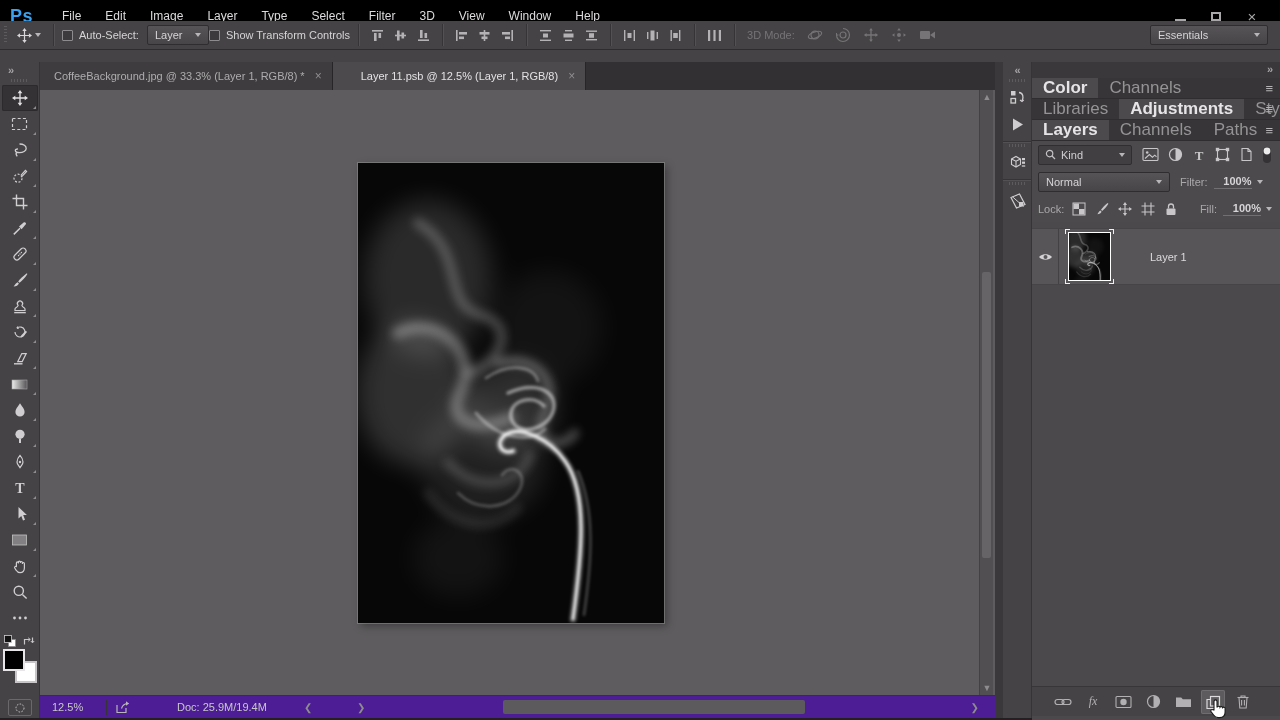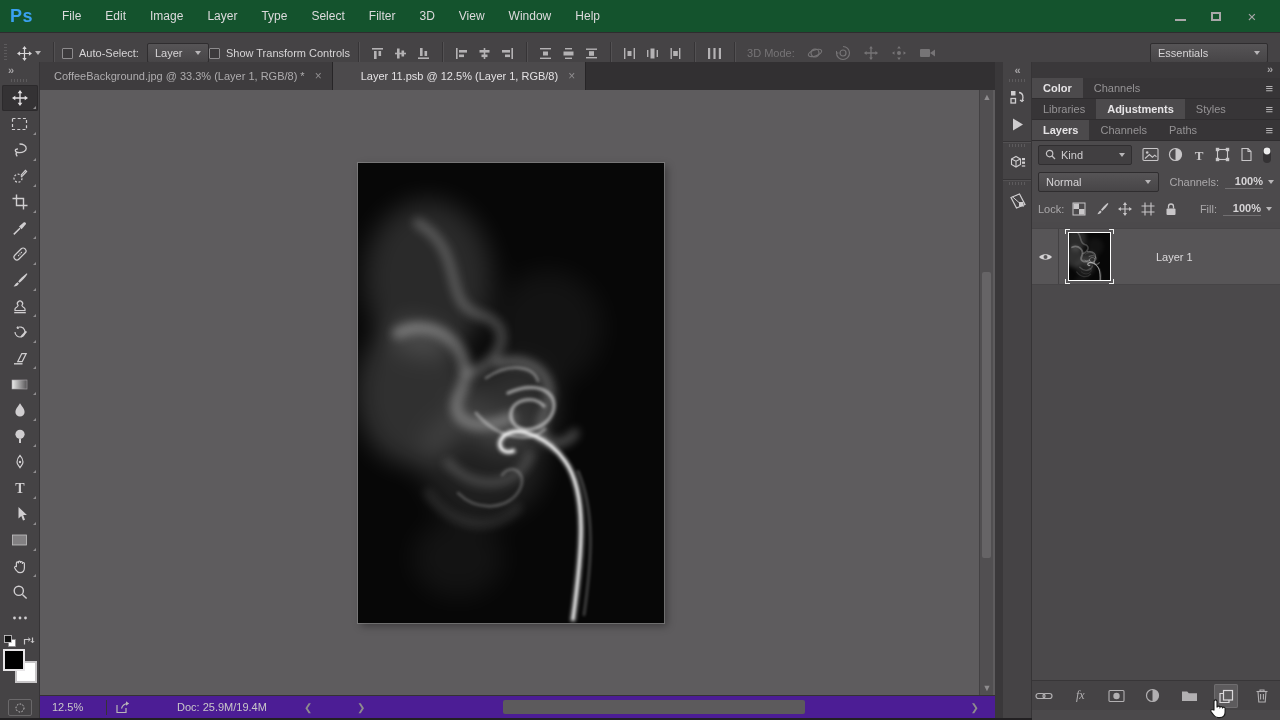--- a/index.html
+++ b/index.html
@@ -2,31 +2,31 @@
 <html><head>
 <meta charset="utf-8">
 <style>
   * { margin:0; padding:0; box-sizing:border-box; }
   html,body { width:1280px; height:720px; overflow:hidden; background:#2a282a;
     font-family:"Liberation Sans","DejaVu Sans",sans-serif; }
   .app { position:relative; width:1280px; height:720px; background:#454345; }
 
   
   .menubar { position:absolute; left:0; top:0; width:1280px; height:33px;
-    background:#14532d; display:flex; align-items:center; border-bottom:1px solid #2e2c2e; }
+    background:#000000; display:flex; align-items:center; border-bottom:1px solid #2e2c2e; }
   .ps-logo { margin-left:10px; width:34px; font-size:18px; font-weight:bold; color:#3aa0f0; letter-spacing:0.5px; }
   .menu-items { display:flex; align-items:center; margin-left:6px; }
   .menu-item { color:#dddbdd; font-size:12px; padding:7px 12px; cursor:default; }
   .win-controls { position:absolute; right:14px; top:0; height:33px; display:flex; align-items:center; gap:8px; }
   .win-btn { width:28px; height:22px; display:flex; align-items:center; justify-content:center; color:#a9a7a9; font-size:13px; }
   .win-max-glyph { width:10px; height:9px; border:2px solid #a9a7a9; }
   .win-min-glyph { width:11px; height:2px; background:#a9a7a9; margin-top:6px; }
 
   
-  .optionsbar { position:absolute; left:0; top:39px; width:1280px; height:29px;
+  .optionsbar { position:absolute; left:0; top:21px; width:1280px; height:29px;
     background:#454345; border-bottom:1px solid #2e2c2e; display:flex; align-items:center; }
   .grip-v { width:3px; height:18px; margin:0 6px 0 4px;
     background-image:repeating-linear-gradient(#5d5b5d 0 1px, transparent 1px 3px); }
   .opt-sep { width:1px; height:22px; background:#363436; margin:0 8px; box-shadow:1px 0 0 #535153; }
   .tool-chip { display:flex; align-items:center; gap:3px; padding:0 4px; }
   .chev { width:0; height:0; border-left:3.5px solid transparent; border-right:3.5px solid transparent;
     border-top:4px solid #b8b6b8; display:inline-block; }
   .checkbox { width:11px; height:11px; border:1px solid #8d8b8d; background:#3c3a3c; border-radius:1px; margin-right:6px; }
   .opt-label { font-size:11px; color:#d6d4d6; white-space:nowrap; }
   .dd { height:20px; background:linear-gradient(#565456,#474547); border:1px solid #2f2d2f; border-radius:2px;
@@ -96,21 +96,21 @@
   .strip-top { height:15px; display:flex; align-items:center; justify-content:center; }
   .strip-grip { width:16px; height:3px; margin:2px auto;
     background-image:repeating-linear-gradient(90deg,#5d5b5d 0 1px, transparent 1px 3px); }
   .strip-btn { width:29px; height:27px; display:flex; align-items:center; justify-content:center; }
   .strip-div { height:1px; background:#363436; margin:3px 0 2px; box-shadow:0 1px 0 #535153; }
 
   .dock { position:absolute; left:1032px; top:62px; width:248px; height:656px; background:#4c4a4c; }
   .dock-topbar { height:16px; background:#3a383a; position:relative; }
   .dock-topbar .dbl-chev { position:absolute; right:8px; top:1px; }
   .ptab-row { height:21px; background:#373537; display:flex; align-items:stretch; position:relative; border-bottom:1px solid #2f2d2f; }
-  .ptab { display:flex; align-items:center; padding:0 11px; font-size:11px; color:#959395; cursor:default; }
+  .ptab { display:flex; align-items:center; padding:0 11px; font-size:17px; color:#959395; cursor:default; }
   .ptab.active { background:#4c4a4c; color:#e6e4e6; font-weight:bold; }
   .pmenu { position:absolute; right:7px; top:0; bottom:0; display:flex; align-items:center; color:#b5b3b5; font-size:13px; }
 
   .lp-row { height:27px; display:flex; align-items:center; padding:0 6px; }
   .kind-dd { width:94px; height:20px; background:#413f41; border:1px solid #302e30; border-radius:2px;
     display:flex; align-items:center; padding:0 6px; gap:5px; font-size:11px; color:#d0ced0; }
   .kind-dd .chev { margin-left:auto; }
   .filter-icons { display:flex; align-items:center; gap:9px; margin-left:10px; }
   .lp-label { font-size:11px; color:#aaa8aa; }
   .blend-dd { width:132px; height:20px; }
@@ -123,24 +123,24 @@
   .layer-row { position:absolute; left:0; top:6px; width:248px; height:57px; background:#575557;
     border-top:1px solid #464446; border-bottom:1px solid #464446; display:flex; align-items:center; }
   .eye-cell { width:27px; height:100%; border-right:1px solid #434143; display:flex; align-items:center; justify-content:center; }
   .thumb-wrap { position:relative; margin-left:9px; width:43px; height:49px; }
   .layer-thumb { width:43px; height:49px; border:1px solid #fff; background:#000; display:block; }
   .tick { position:absolute; width:5px; height:5px; border:0 solid #f0f0f0; }
   .tick.tl { left:-3px; top:-3px; border-left-width:1px; border-top-width:1px; }
   .tick.tr { right:-3px; top:-3px; border-right-width:1px; border-top-width:1px; }
   .tick.bl { left:-3px; bottom:-3px; border-left-width:1px; border-bottom-width:1px; }
   .tick.br { right:-3px; bottom:-3px; border-right-width:1px; border-bottom-width:1px; }
-  .layer-name { margin-left:13px; font-size:11px; color:#dcdadc;padding-left:32px; }
-
-  .layers-bottom { position:absolute; left:0; bottom:8px; width:248px; height:30px; background:#454345;
-    border-top:1px solid #383638; display:flex; align-items:center; justify-content:space-between; padding-right:6px; gap:6px; }
+  .layer-name { margin-left:7px; font-size:11px; color:#dcdadc;padding-left:32px; }
+
+  .layers-bottom { position:absolute; left:0; bottom:2px; width:248px; height:30px; background:#454345;
+    border-top:1px solid #383638; display:flex; align-items:center; justify-content:center; padding-right:6px; gap:6px; }
   .lb-btn { width:24px; height:24px; display:flex; align-items:center; justify-content:center; border-radius:2px; }
   .lb-btn.hovered { background:#5d5b5d; box-shadow:inset 0 0 0 1px #6f6d6f; }
   .fx-text { font-size:12px; font-style:italic; color:#b2b0b2; font-family:"Liberation Serif","DejaVu Serif",serif; }
 
   .cursor { position:absolute; left:1208px; top:698px; z-index:99; pointer-events:none; }
 
   svg { display:block; }
 </style>
 </head>
 <body>
@@ -780,21 +780,21 @@
             </svg>
           </span>
       </div>
     </div>
 
     <div class="lp-row">
       <div class="dd blend-dd">
         <span>Normal</span>
         <span class="chev"></span>
       </div>
-      <span class="lp-label" style="margin-left:10px;">Channels:</span>
+      <span class="lp-label" style="margin-left:10px;">Filter:</span>
       <span class="val-box">100%</span>
       <span class="chev" style="margin-left:5px;"></span>
     </div>
 
     <div class="lp-row">
       <span class="lp-label">Lock:</span>
       <div class="lock-icons">
         <span class="ico">
             <svg width="14" height="14">
               <rect x="1" y="1" width="12" height="12" fill="none" stroke="#c8c6c8" stroke-width="1"></rect>

